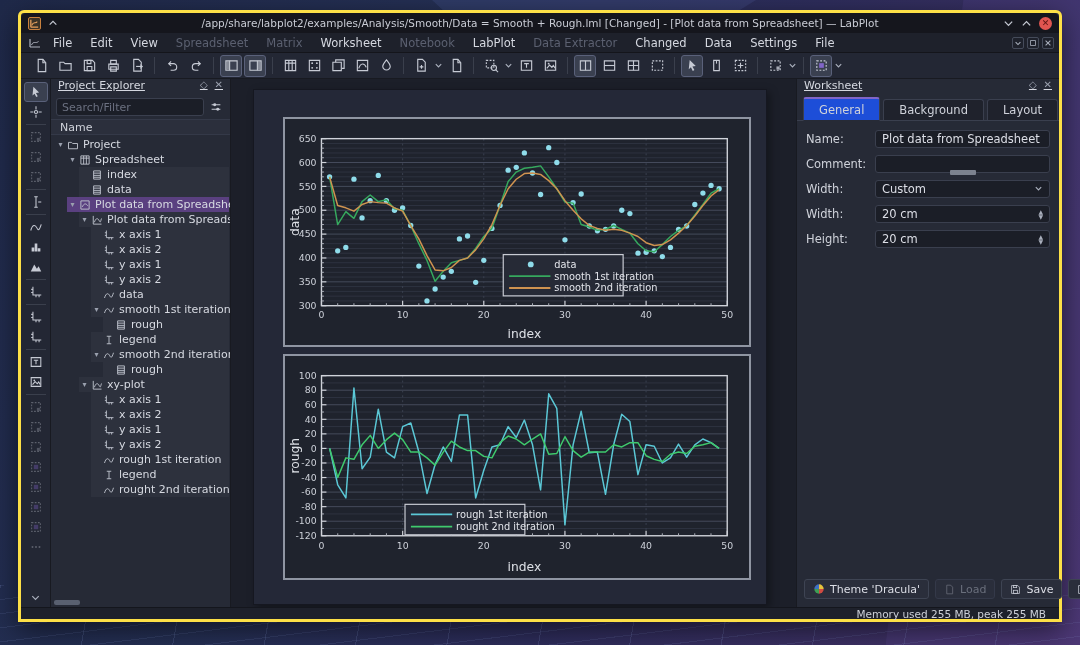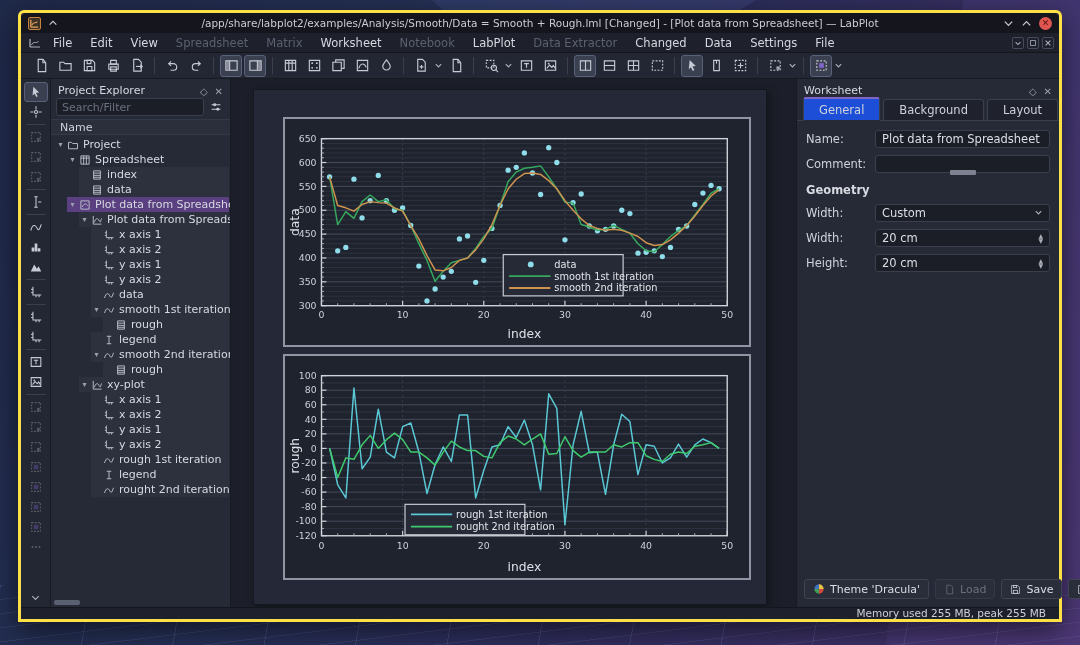--- a/index.html
+++ b/index.html
@@ -50,21 +50,21 @@
   .leftstrip{width:30px;background:#232734;border-right:1px solid #181a21;display:flex;
     flex-direction:column;align-items:center;padding:3px 0;color:#c6cad4;position:relative;}
   .lsb{width:24px;height:20px;display:flex;align-items:center;justify-content:center;border-radius:3px;
     border:1px solid transparent;flex:0 0 auto;}
   .lsb.active{background:#3a4050;border-color:#5a617a;}
   .lsb.disabled{opacity:.35;}
   .lssep{width:20px;height:1px;background:#3a3f4c;margin:2px 0;flex:0 0 auto;}
   .ls-bottom{position:absolute;bottom:4px;left:0;width:100%;display:flex;justify-content:center;color:#aab0bd;}
   
   .pe{width:180px;background:#262a36;border-right:1px solid #181a21;display:flex;flex-direction:column;}
-  .dockhead{height:18px;display:flex;align-items:flex-end;padding:0 7px;font-size:11px;color:#d5d8e0;flex:0 0 auto;}
+  .dockhead{height:18px;display:flex;align-items:flex-start;padding:0 7px;font-size:11px;color:#d5d8e0;flex:0 0 auto;text-decoration:underline;}
   .dockhead .sp{flex:1;}
   .dockhead .hic{color:#9aa0ae;font-size:10px;margin-left:7px;}
   .searchrow{display:flex;align-items:center;gap:3px;padding:1px 5px 3px 5px;flex:0 0 auto;}
   .searchbox{flex:1;height:18px;background:#1b1e27;border:1px solid #3a3f4e;border-radius:3px;
     color:#6b7080;font-size:11px;display:flex;align-items:center;padding:0 5px;}
   .filterbtn{width:18px;height:18px;display:flex;align-items:center;justify-content:center;color:#c6cad4;}
   .namehead{height:16px;border-top:1px solid #343948;border-bottom:1px solid #343948;background:#2b2f3c;
     font-size:11px;color:#cfd2da;display:flex;align-items:center;padding:0 9px;flex:0 0 auto;}
   .tree{flex:1;position:relative;padding-top:2px;overflow:hidden;}
   .trow{height:15px;position:relative;display:flex;align-items:center;font-size:11px;color:#d6d9e1;}
@@ -105,21 +105,21 @@
   .pspacer{flex:1;}
   .pbuttons{display:flex;align-items:center;gap:6px;padding:6px 7px 8px 7px;flex:0 0 auto;}
   .btn{height:20px;background:#2a2e3b;border:1px solid #3e4453;border-radius:3px;color:#dcdee6;
     font-size:11px;display:flex;align-items:center;gap:5px;padding:0 8px;white-space:nowrap;}
   .btn .bic{display:flex;align-items:center;color:#c6cad4;}
   .btn.disabled{color:#6a6f7c;border-color:#343949;}
   .btn.disabled .bic{opacity:.4;}
   .btn.theme{margin-right:auto;}
   
   .statusbar{position:absolute;left:0;right:0;bottom:0;height:12px;background:#1e212b;
-    border-top:1px solid #14161d;display:flex;align-items:flex-end;justify-content:flex-end;
+    border-top:1px solid #14161d;display:flex;align-items:center;justify-content:flex-end;
     padding:0 13px;font-size:10.5px;color:#cdd0d8;}
 </style>
 </head>
 <body>
 
 <div class="desktop">
   <div class="facet1"></div>
     <div class="facet2"></div>
     <div class="grid"></div>
 </div>
@@ -1184,21 +1184,20 @@
       <div class="fields">
         <span class="flabel">Name:</span>
         <div class="field">
             <span>Plot data from Spreadsheet</span>
           </div>
         <span class="flabel">Comment:</span>
         <div class="field">
             <span></span>
             <span class="chandle"></span>
           </div>
-        <span class="sectlabel">Geometry</span>
         <span class="flabel">Width:</span>
         <div class="field">
             <span>Custom</span>
           <span class="chev"><svg viewBox="0 0 10 10" width="9" height="9">
                 <path d="M2 3.5l3 3 3-3" stroke="currentColor" stroke-width="1.3" fill="none"></path>
               </svg></span>
         </div>
         <span class="flabel">Width:</span>
         <div class="field">
             <span>20 cm</span>

